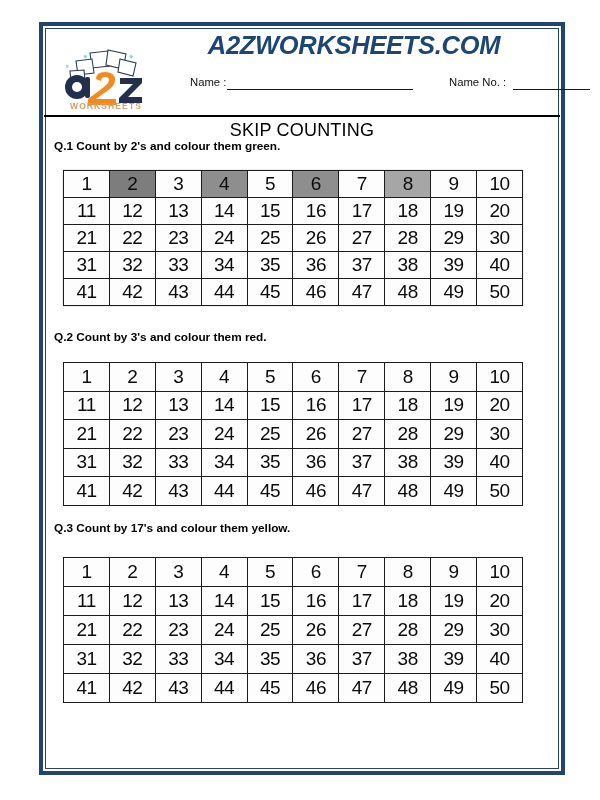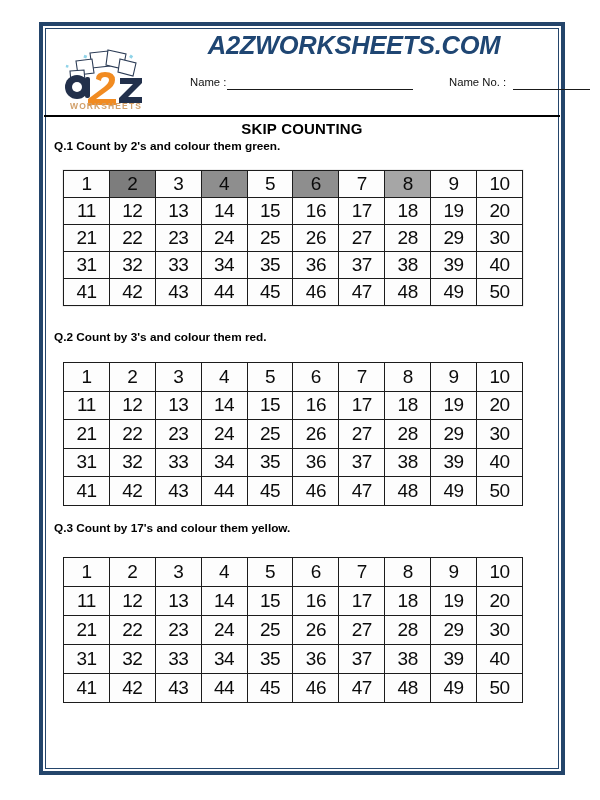--- a/index.html
+++ b/index.html
@@ -109,22 +109,22 @@
   .blank.section{ width: 66px; margin-right: 12px; margin-left: 6px; }
   .blank.date   { width: 84px; margin-left: 6px; }
 
   
   .sheet-title {
     position: absolute;
     left: 44px;
     top: 120px;
     width: 516px;
     text-align: center;
-    font-size: 15px;
-    font-weight: bold;
+    font-size: 18px;
+    font-weight: normal;
     color: #000000;
     letter-spacing: 0.2px;
   }
 
   
   .question {
     position: absolute;
     left: 54px;
     font-size: 11.8px;
     font-weight: bold;

